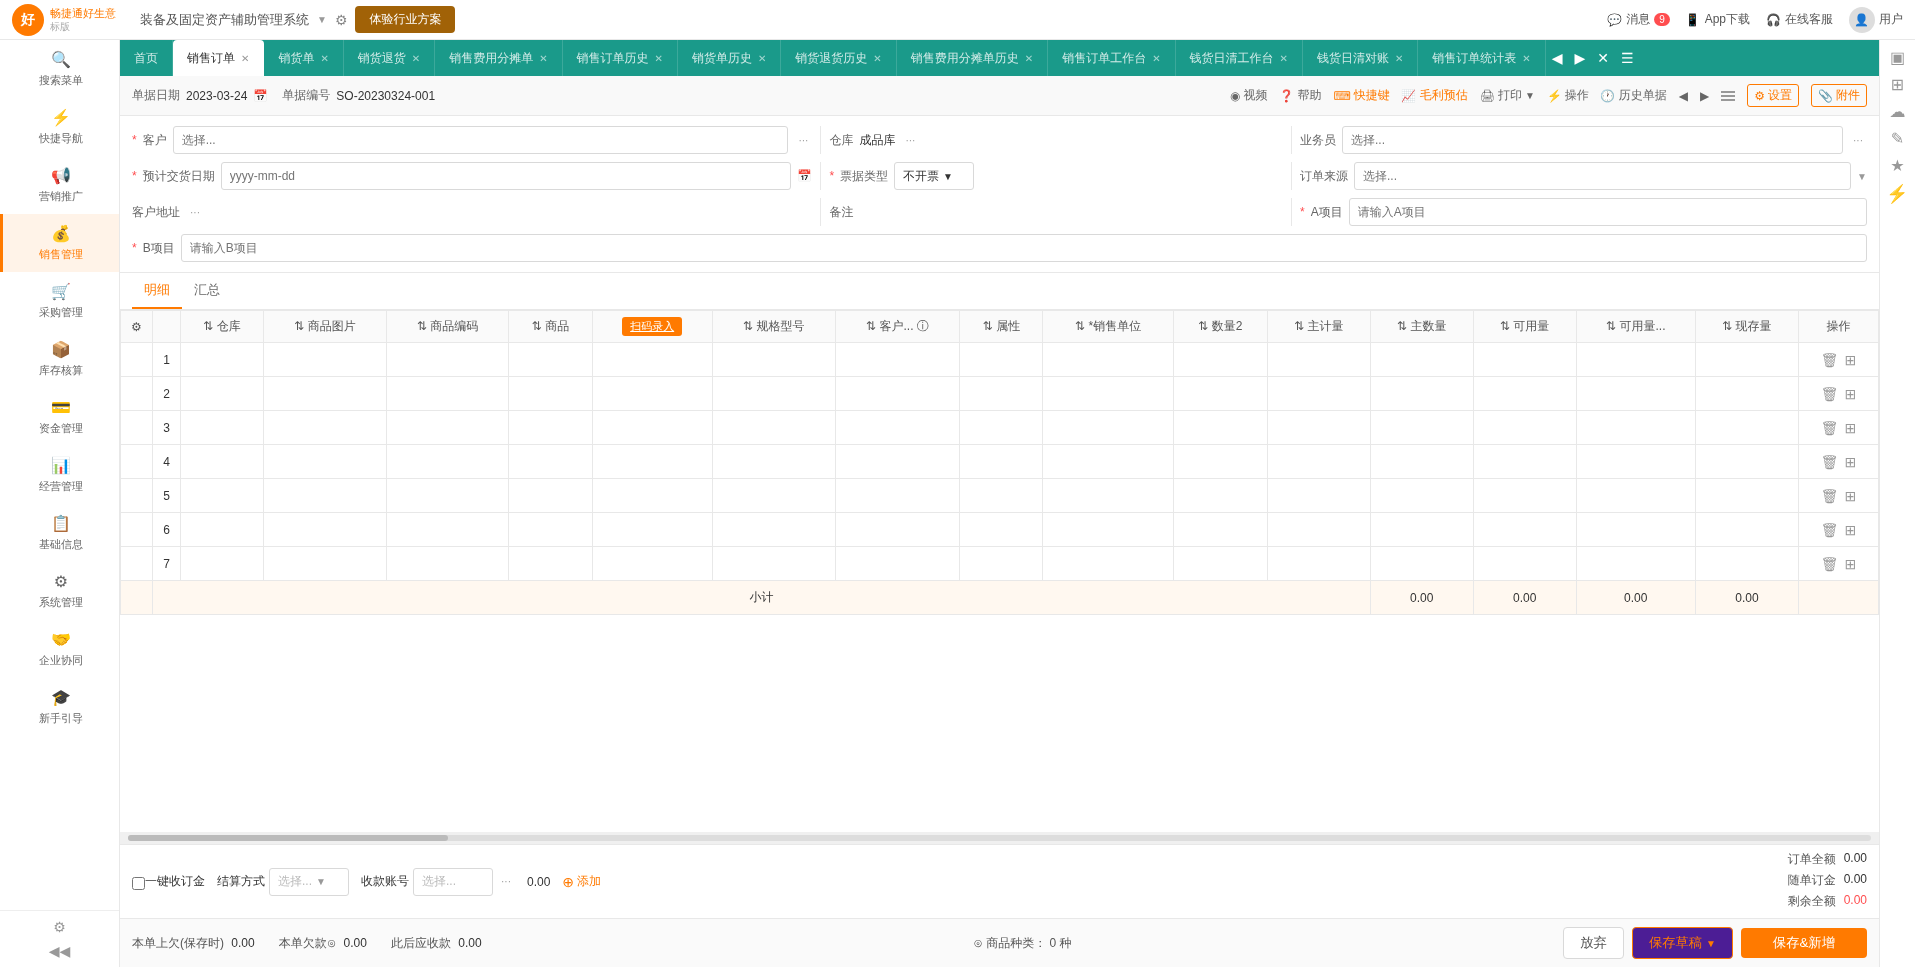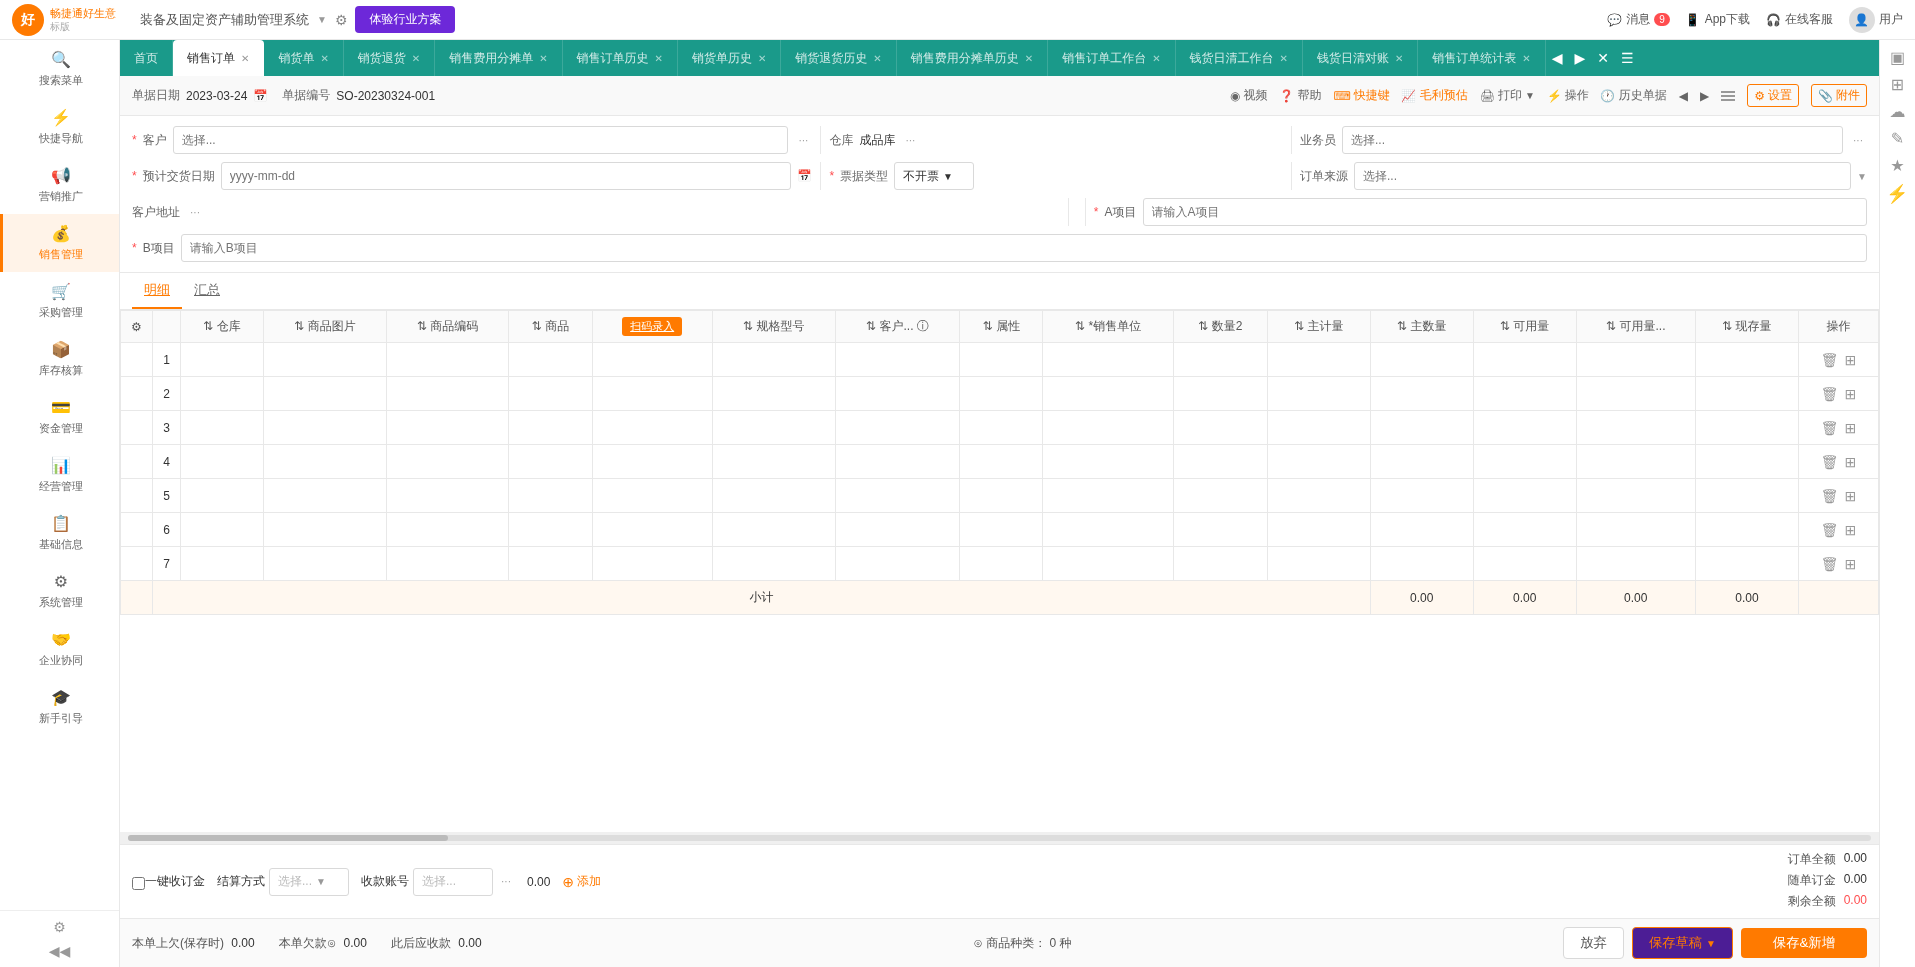--- a/index.html
+++ b/index.html
@@ -7,21 +7,21 @@
 
     
     .top-bar { height: 40px; background: #fff; display: flex; align-items: center; padding: 0 12px; border-bottom: 1px solid #e8e8e8; justify-content: space-between; }
     .top-bar-left { display: flex; align-items: center; gap: 8px; }
     .logo-area { display: flex; align-items: center; gap: 6px; width: 120px; }
     .logo-icon { width: 32px; height: 32px; background: #ff7a00; border-radius: 50%; display: flex; align-items: center; justify-content: center; color: white; font-size: 14px; font-weight: bold; }
     .logo-text { font-size: 11px; color: #ff7a00; line-height: 1.3; }
     .system-title { font-size: 13px; color: #555; }
     .system-dropdown { color: #999; font-size: 10px; cursor: pointer; }
     .settings-icon { color: #888; cursor: pointer; font-size: 14px; }
-    .orange-btn { background: #6d28d9; color: white; border: none; border-radius: 4px; padding: 5px 14px; cursor: pointer; font-size: 12px; }
+    .orange-btn { background: #a16207; color: white; border: none; border-radius: 4px; padding: 5px 14px; cursor: pointer; font-size: 12px; }
     .top-bar-right { display: flex; align-items: center; gap: 16px; font-size: 12px; color: #555; }
     .top-right-item { display: flex; align-items: center; gap: 4px; cursor: pointer; }
     .badge { background: #ff4d4f; color: white; border-radius: 10px; padding: 1px 5px; font-size: 10px; }
     .avatar { width: 26px; height: 26px; background: #ddd; border-radius: 50%; display: flex; align-items: center; justify-content: center; }
 
     
     .layout { display: flex; height: calc(967px - 40px); }
 
     
     .sidebar { width: 120px; background: #fff; border-right: 1px solid #e8e8e8; display: flex; flex-direction: column; }
@@ -61,21 +61,21 @@
     .form-row { display: flex; align-items: center; margin-bottom: 8px; gap: 0; }
     .form-cell { display: flex; align-items: center; gap: 6px; flex: 1; min-width: 0; }
     .required-star { color: #ff4d4f; }
     .form-input { border: 1px solid #d9d9d9; border-radius: 3px; padding: 4px 8px; color: #bbb; font-size: 12px; flex: 1; min-width: 0; height: 28px; }
     .form-select { border: 1px solid #d9d9d9; border-radius: 3px; padding: 4px 8px; color: #333; font-size: 12px; height: 28px; display: flex; align-items: center; gap: 4px; cursor: pointer; min-width: 80px; }
     .ellipsis-btn { color: #999; cursor: pointer; font-size: 10px; padding: 0 4px; }
     .date-icon { color: #999; cursor: pointer; }
 
     
     .detail-tabs { display: flex; align-items: center; border-bottom: 1px solid #e8e8e8; padding: 0 12px; background: #fff; flex-shrink: 0; }
-    .detail-tab { padding: 8px 12px; cursor: pointer; font-size: 13px; color: #666; border-bottom: 2px solid transparent; text-decoration: underline; }
+    .detail-tab { padding: 8px 12px; cursor: pointer; font-size: 13px; color: #666; border-bottom: 2px solid transparent; }
     .detail-tab.active { color: #ff7a00; border-bottom: 2px solid #ff7a00; font-weight: 500; }
 
     
     .table-wrap { flex: 1; overflow: auto; }
     .data-table { width: 100%; border-collapse: collapse; font-size: 12px; }
     .data-table th { background: #fafafa; border: 1px solid #e8e8e8; padding: 6px 6px; text-align: center; color: #555; font-weight: normal; white-space: nowrap; position: sticky; top: 0; z-index: 2; }
     .data-table td { border: 1px solid #e8e8e8; padding: 4px 6px; text-align: center; color: #333; height: 34px; }
     .row-num { color: #999; width: 28px; }
     .th-red { color: #ff4d4f; }
     .scan-btn { background: #ff7a00; color: white; border: none; border-radius: 3px; padding: 2px 8px; font-size: 11px; cursor: pointer; text-decoration: underline; }
@@ -380,20 +380,23 @@
             <span style="font-size:10px;color:#999;">▼</span>
           </div>
         </div>
 
         <div class="form-row">
           <div class="form-cell" style="flex:1.2;">
             <span class="form-label">客户地址</span>
             <span class="ellipsis-btn">···</span>
           </div>
           <div class="form-divider"></div>
+          <div class="form-cell" style="flex:0.8;">
+            <span class="form-label">备注</span>
+          </div>
           <div class="form-divider"></div>
           <div class="form-cell" style="flex:1;">
             <span class="required-star">*</span>
             <span class="form-label">A项目</span>
             <input class="form-input" placeholder="请输入A项目" style="">
           </div>
         </div>
 
         <div class="form-row" style="margin-bottom:0;">
           <div class="form-cell" style="flex:1.2;">

